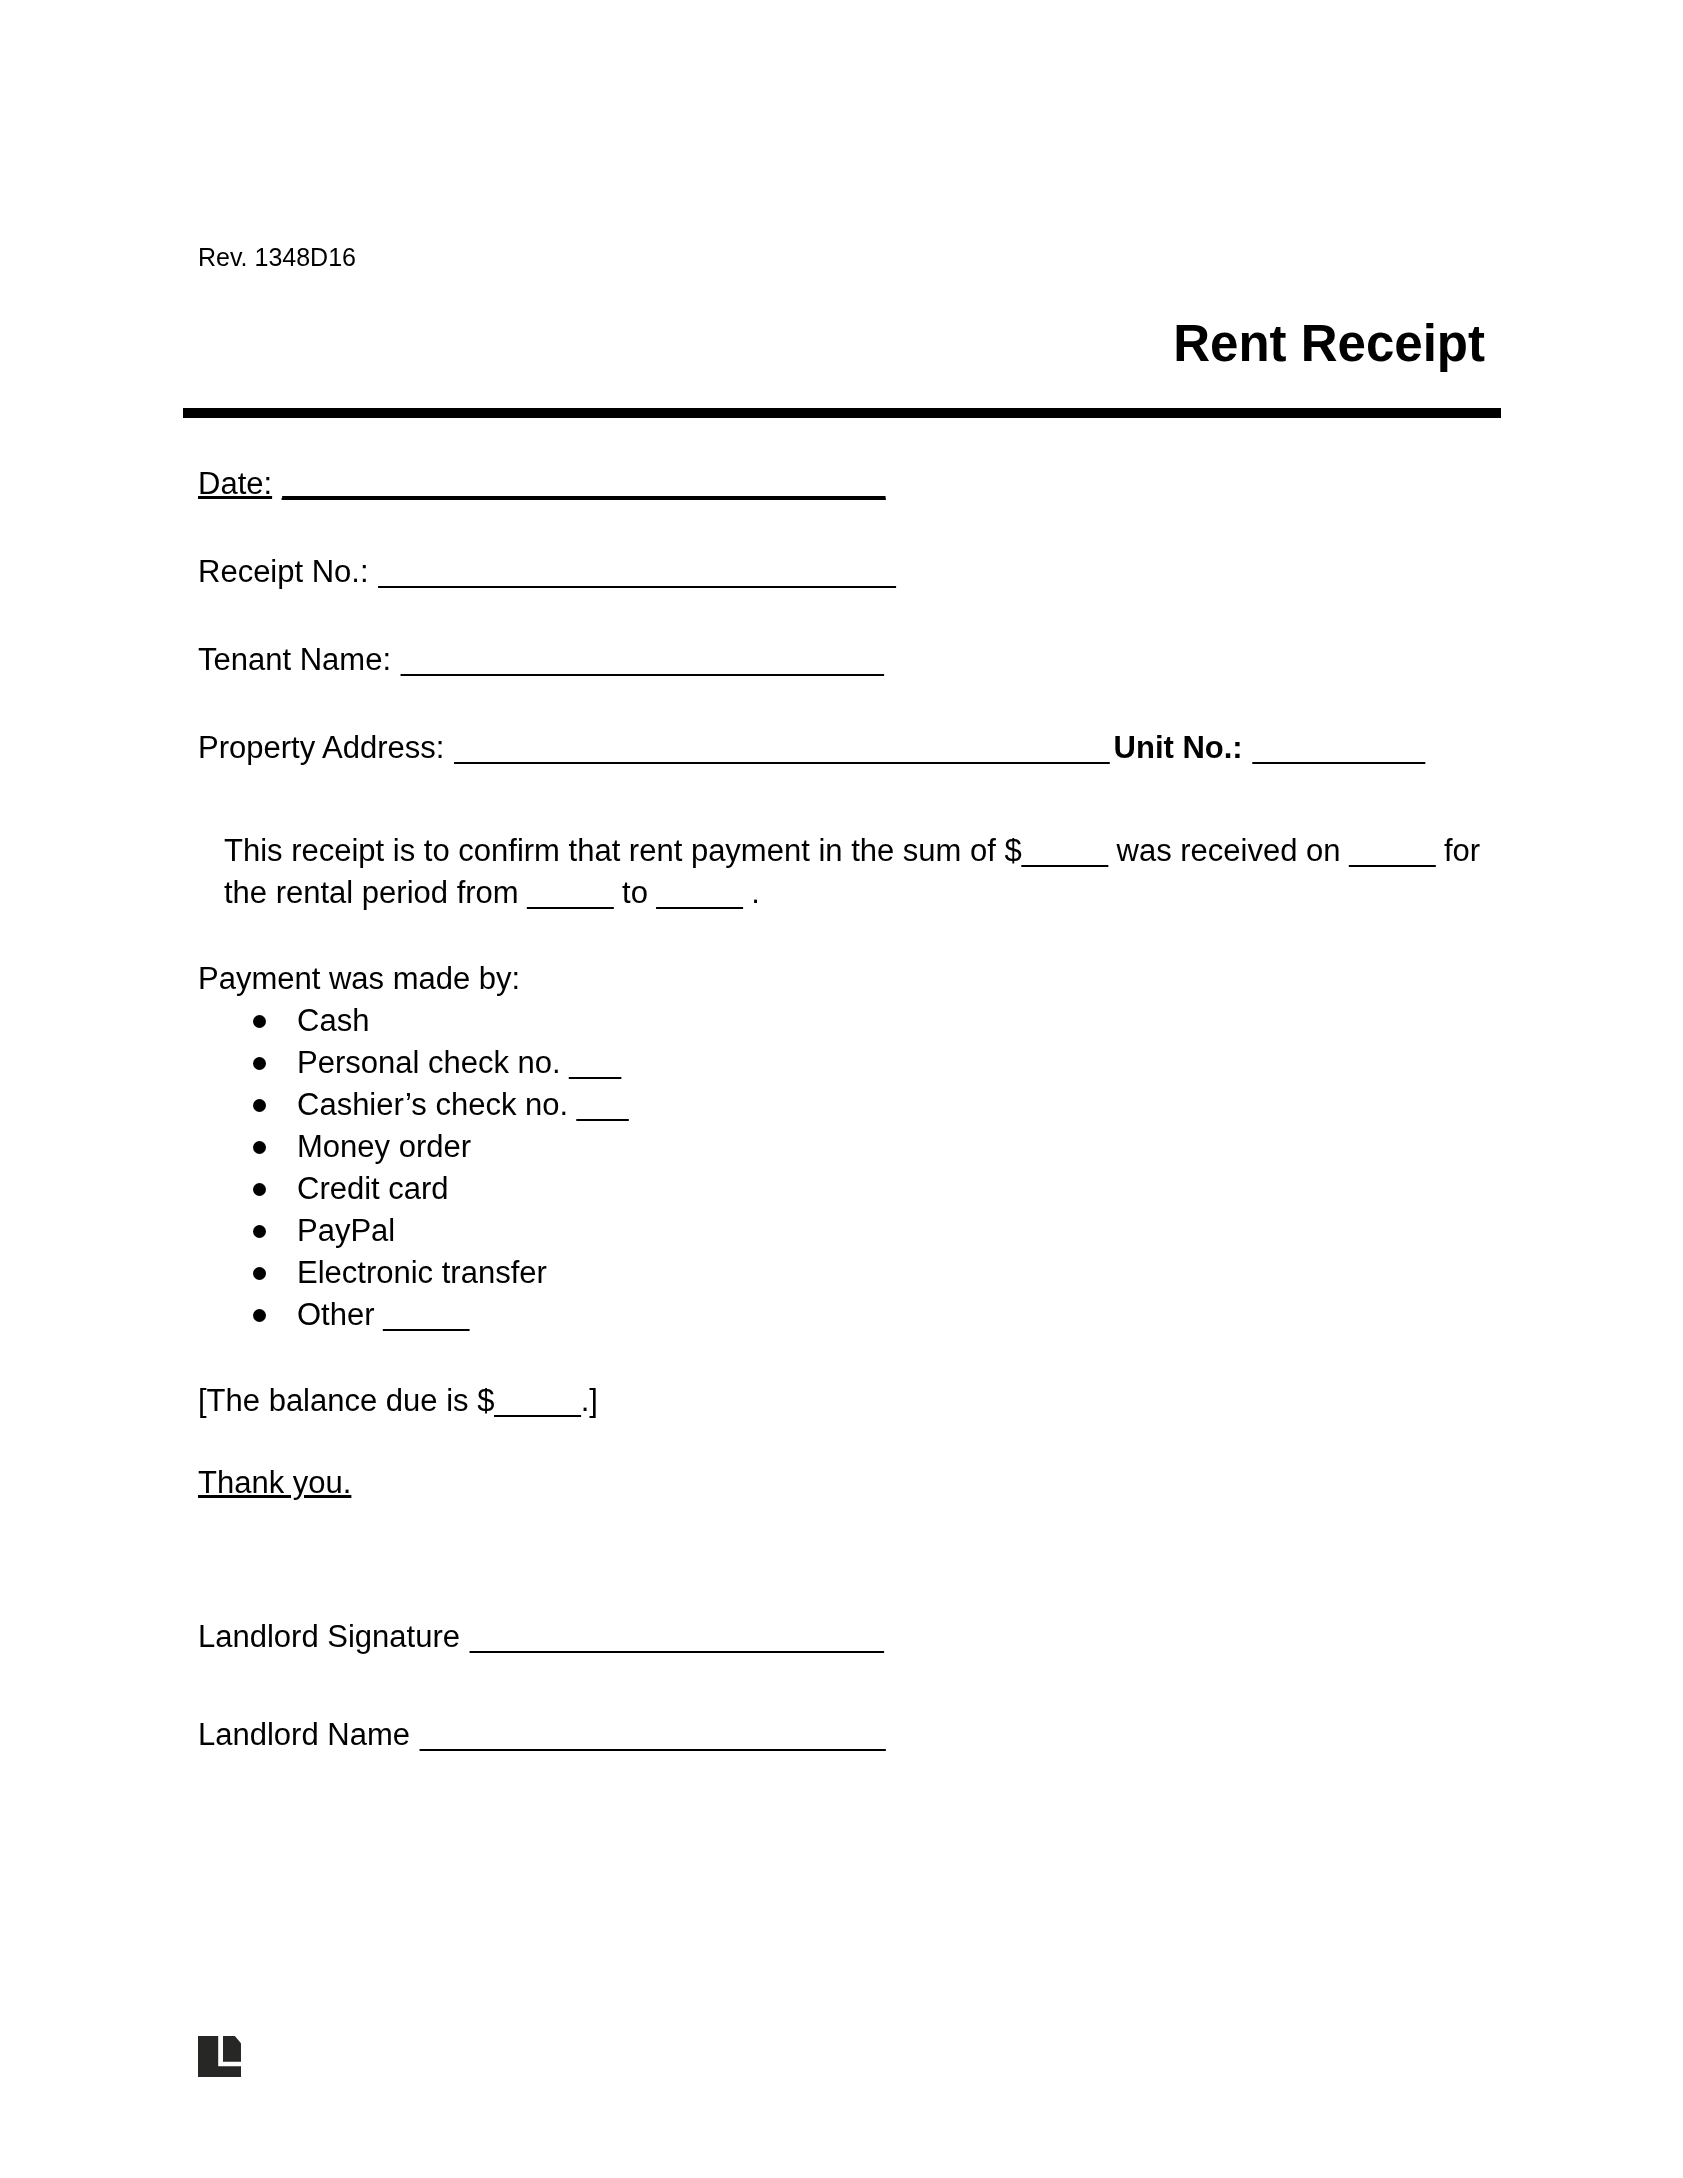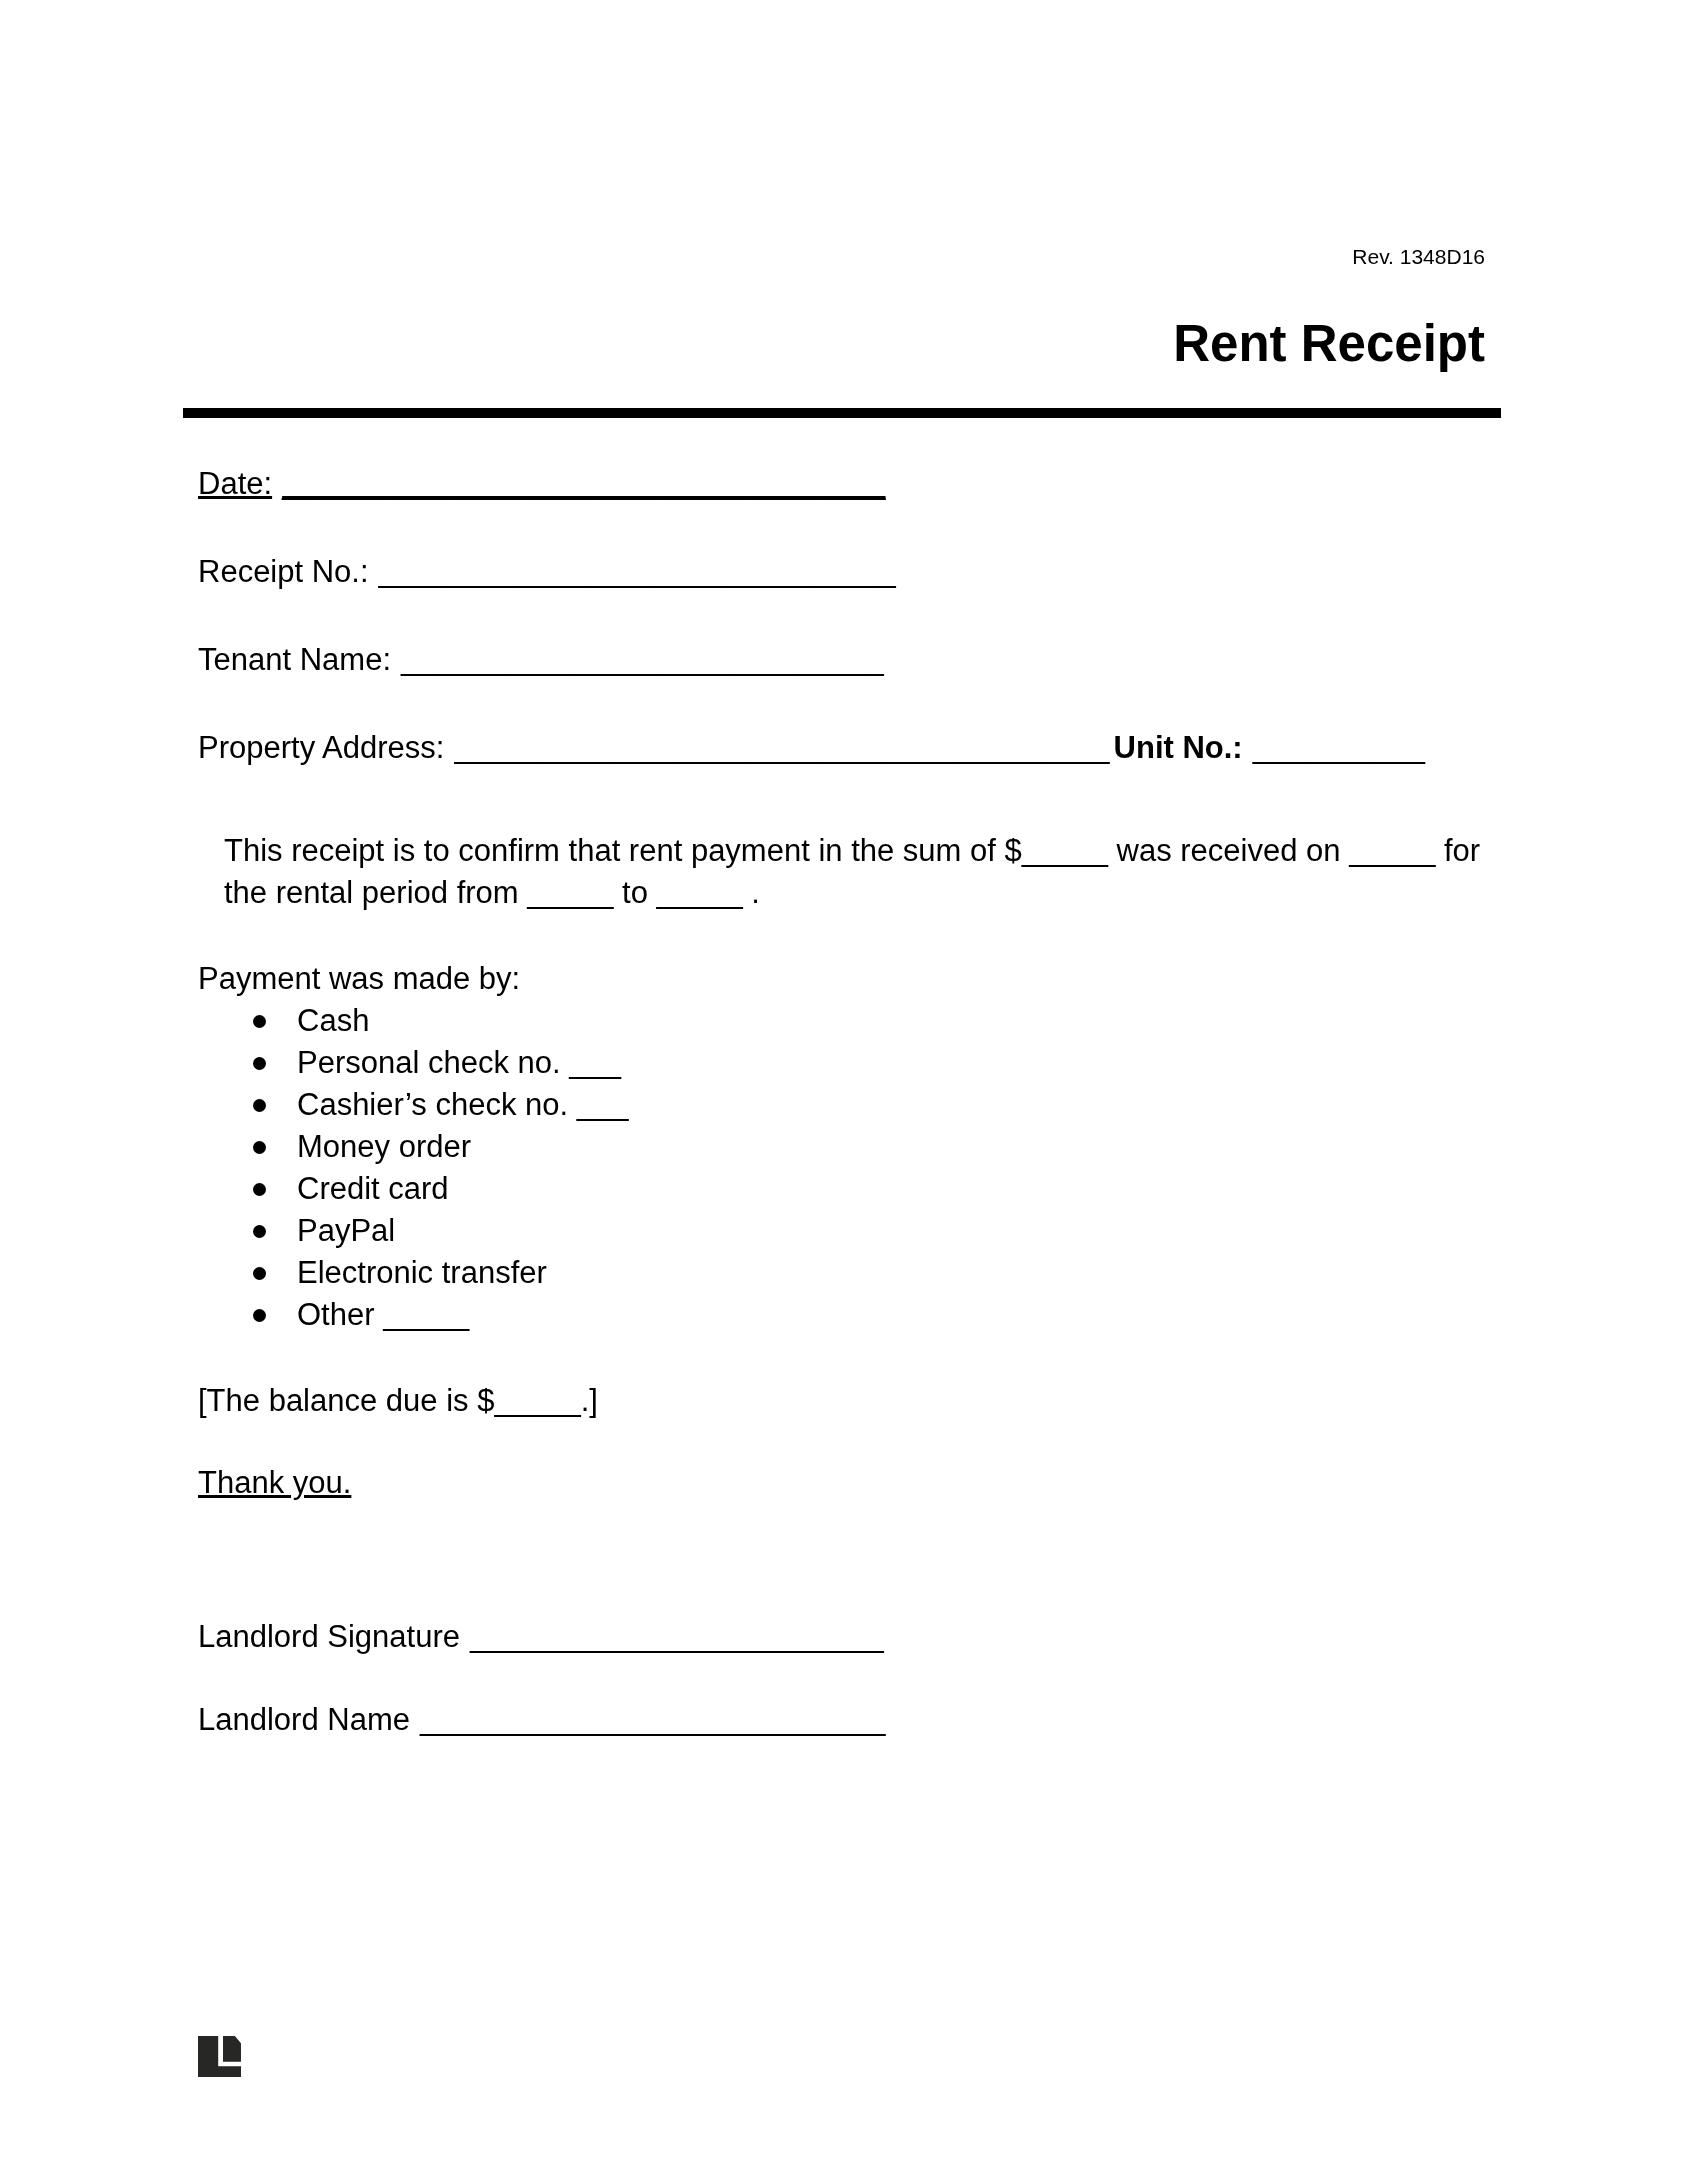--- a/index.html
+++ b/index.html
@@ -15,23 +15,23 @@
     color: #000000;
     overflow: hidden;
   }
   .content {
     padding: 0 198px;
     font-size: 31px;
     line-height: 42px;
   }
   .rev {
     padding-top: 245px;
-    font-size: 21px;
+    font-size: 25px;
     line-height: 24px;
-    text-align: right;
+    text-align: left;
   }
   .doc-title {
     margin-top: 44px;
     font-size: 51px;
     line-height: 61px;
     font-weight: 700;
     text-align: right;
     letter-spacing: 0;
   }
   .title-rule {
@@ -91,21 +91,21 @@
   }
   .closing {
     margin-top: 40px;
     text-decoration: underline;
   }
   .sig-row1 {
     margin-top: 112px;
     white-space: nowrap;
   }
   .sig-row2 {
-    margin-top: 41px;
+    margin-top: 56px;
     white-space: nowrap;
   }
   
   .logo {
     position: absolute;
     left: 198px;
     top: 2036px;
     width: 43px;
     height: 41px;
   }

